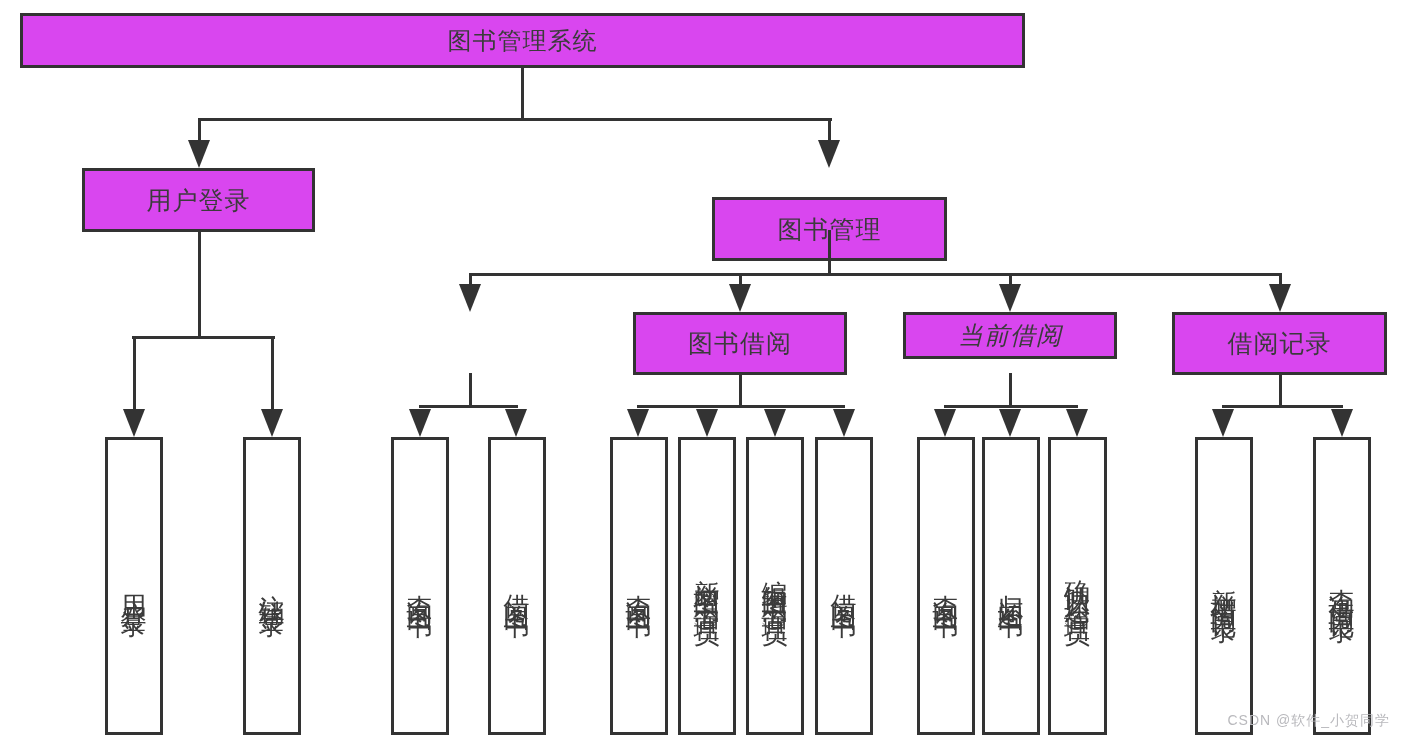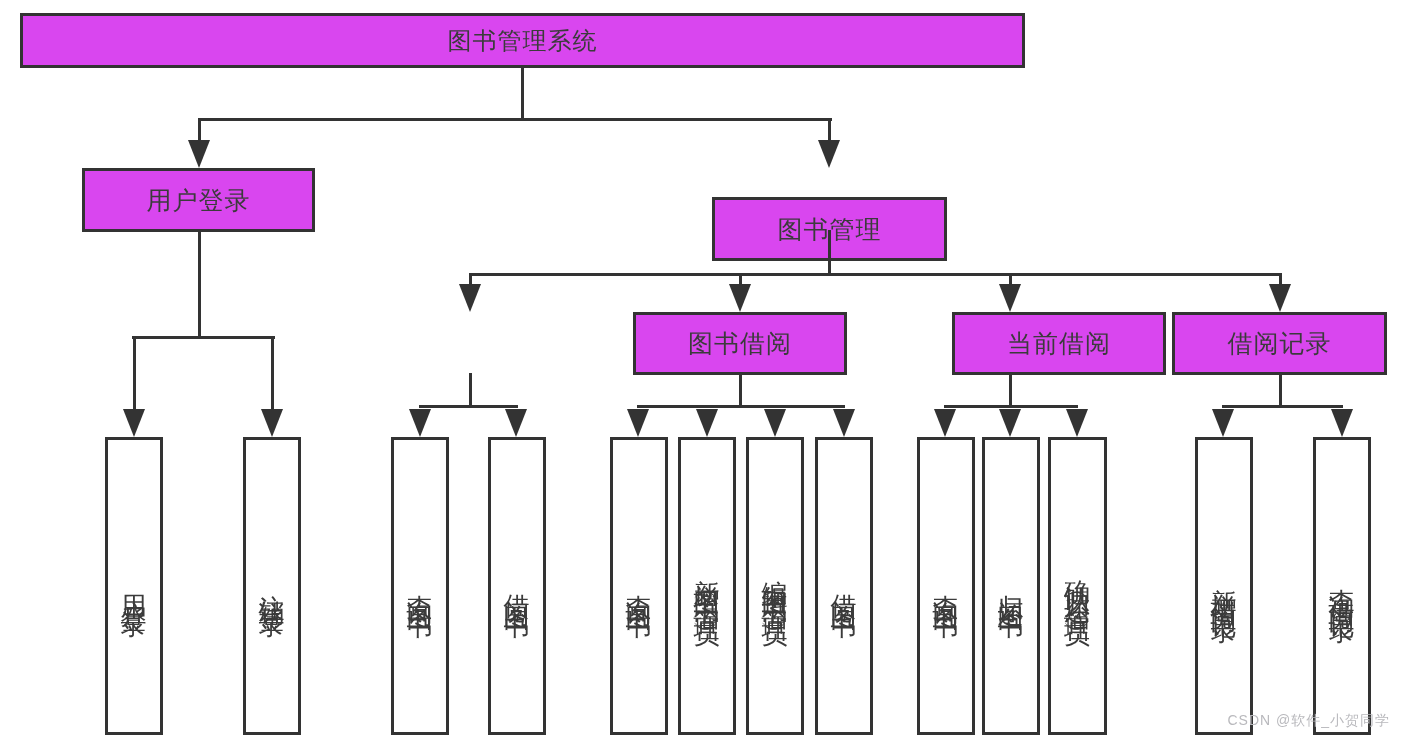--- a/index.html
+++ b/index.html
@@ -98,21 +98,21 @@
   <div class="vline" style="left:469px; top:273px; height:14px;"></div>
   <div class="vline" style="left:739px; top:273px; height:14px;"></div>
   <div class="vline" style="left:1009px; top:273px; height:14px;"></div>
   <div class="vline" style="left:1279px; top:273px; height:14px;"></div>
   <div class="arrow" style="left:459px; top:284px;"></div>
   <div class="arrow" style="left:729px; top:284px;"></div>
   <div class="arrow" style="left:999px; top:284px;"></div>
   <div class="arrow" style="left:1269px; top:284px;"></div>
 
   <div class="box" style="left:633px; top:312px; width:214px; height:63px;">图书借阅</div>
-  <div class="box" style="left:952px; top:312px; width:214px; height:63px;">当前借阅</div>
+  <div class="box" style="left:903px; top:312px; width:214px; height:47px;font-style:italic;">当前借阅</div>
   <div class="box" style="left:1172px; top:312px; width:215px; height:63px;">借阅记录</div>
 
   <div class="vline" style="left:469px; top:373px; height:35px;"></div>
   <div class="hline" style="left:419px; top:405px; width:99px;"></div>
   <div class="arrow" style="left:409px; top:409px;"></div>
   <div class="arrow" style="left:505px; top:409px;"></div>
 
   <div class="vline" style="left:739px; top:373px; height:35px;"></div>
   <div class="hline" style="left:637px; top:405px; width:208px;"></div>
   <div class="arrow" style="left:627px; top:409px;"></div>

